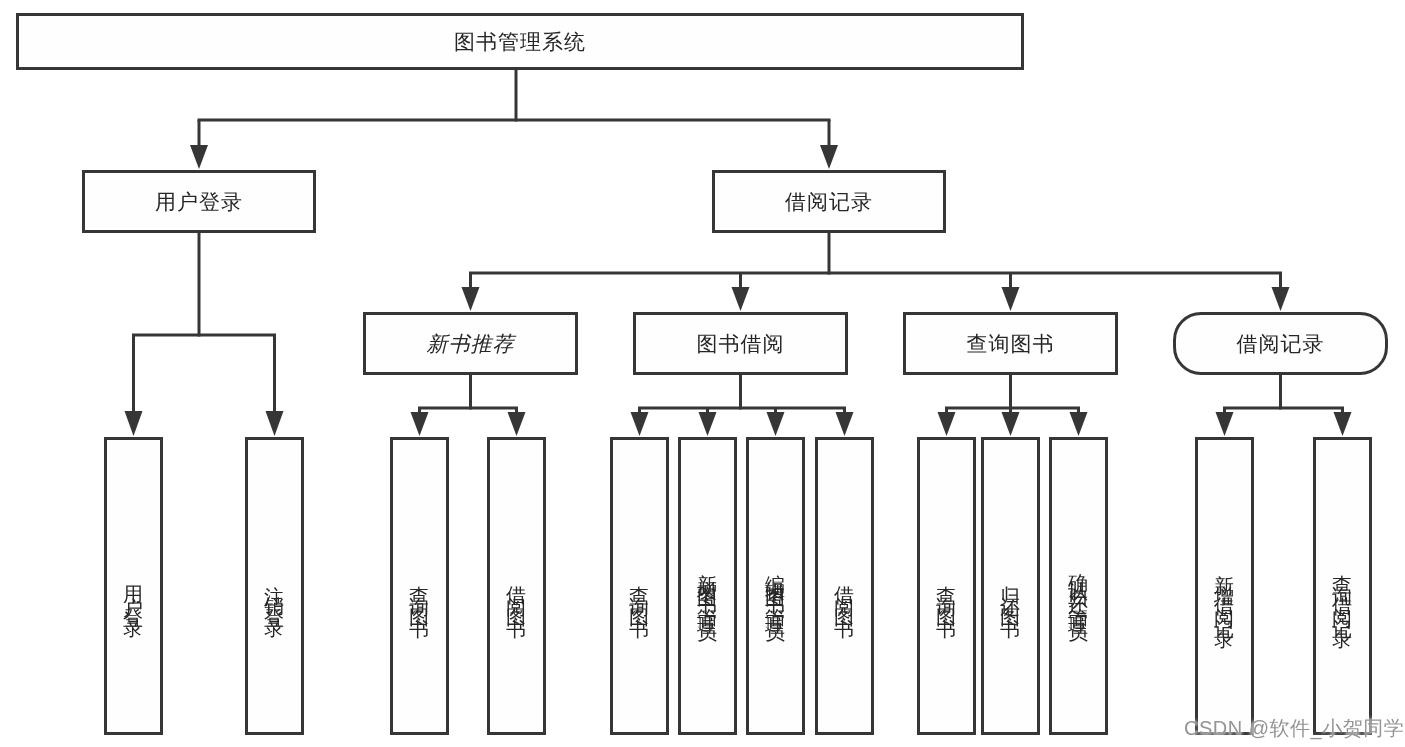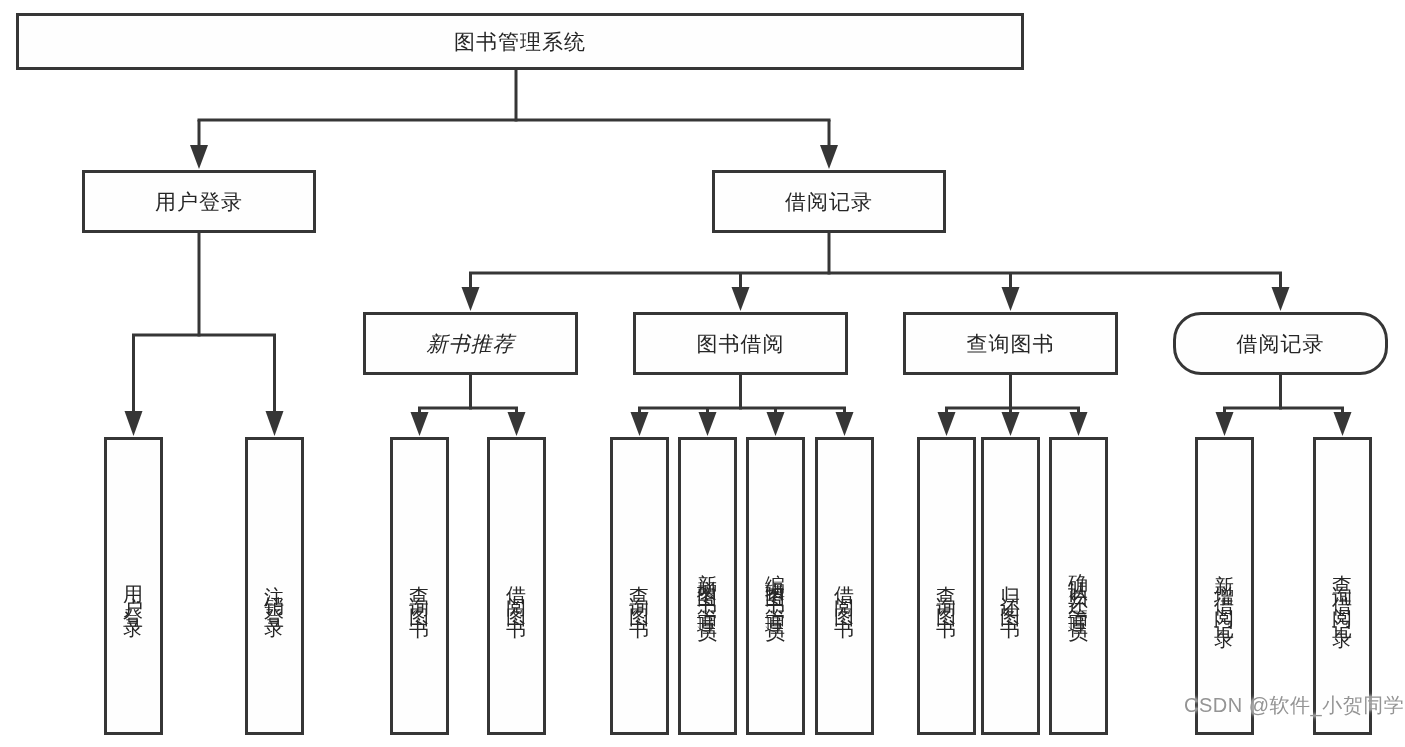--- a/index.html
+++ b/index.html
@@ -43,21 +43,21 @@
     margin-bottom: -11px;
     white-space: nowrap;
   }
   .vbox .vtext.tight {
     letter-spacing: 7px;
     margin-bottom: -7px;
   }
   .watermark {
     position: absolute;
     left: 1184px;
-    top: 692px;
+    top: 715px;
     font-size: 20px;
     color: #949494;
     letter-spacing: 0.5px;
     white-space: nowrap;
     text-shadow: 0 0 3px #ffffff, 0 0 5px #ffffff;
     z-index: 5;
   }
 </style>
 </head>
 <body>

